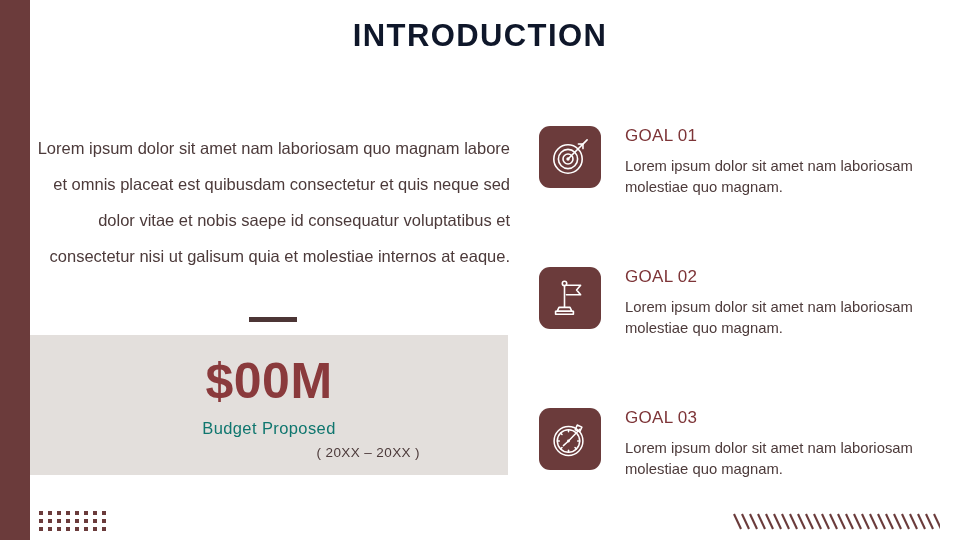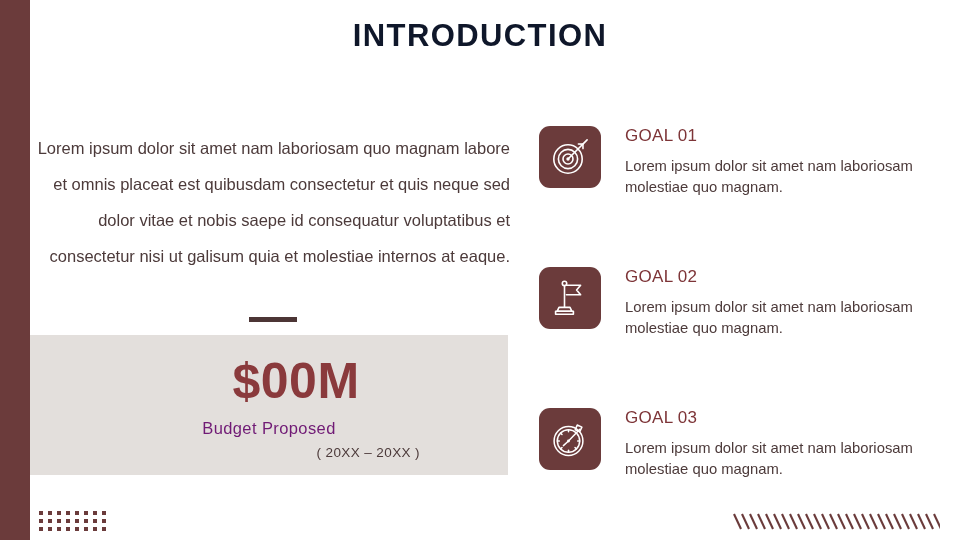--- a/index.html
+++ b/index.html
@@ -75,30 +75,29 @@
     position: absolute;
     left: 0;
     top: 17px;
     width: 478px;
     text-align: center;
     font-size: 50px;
     font-weight: 700;
     letter-spacing: 0.5px;
     color: #8a3a3c;
     font-family: "Liberation Sans", sans-serif;
-    padding-left: 27px;
   }
   #budget-label {
     position: absolute;
     left: 0;
     top: 84px;
     width: 478px;
     text-align: center;
     font-size: 16.5px;
-    color: #701a75;
+    color: #0f766e;
     letter-spacing: 0.4px;
   }
   #budget-period {
     position: absolute;
     left: 0;
     top: 110px;
     width: 390px;
     text-align: right;
     font-size: 13.5px;
     color: #4c3a3a;

